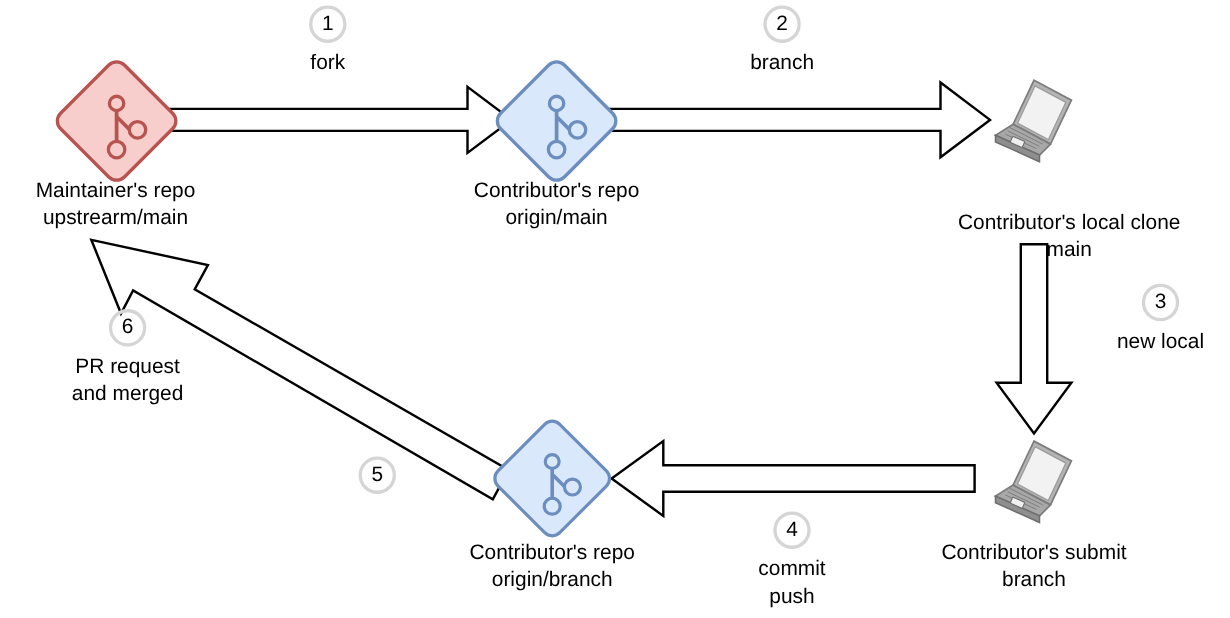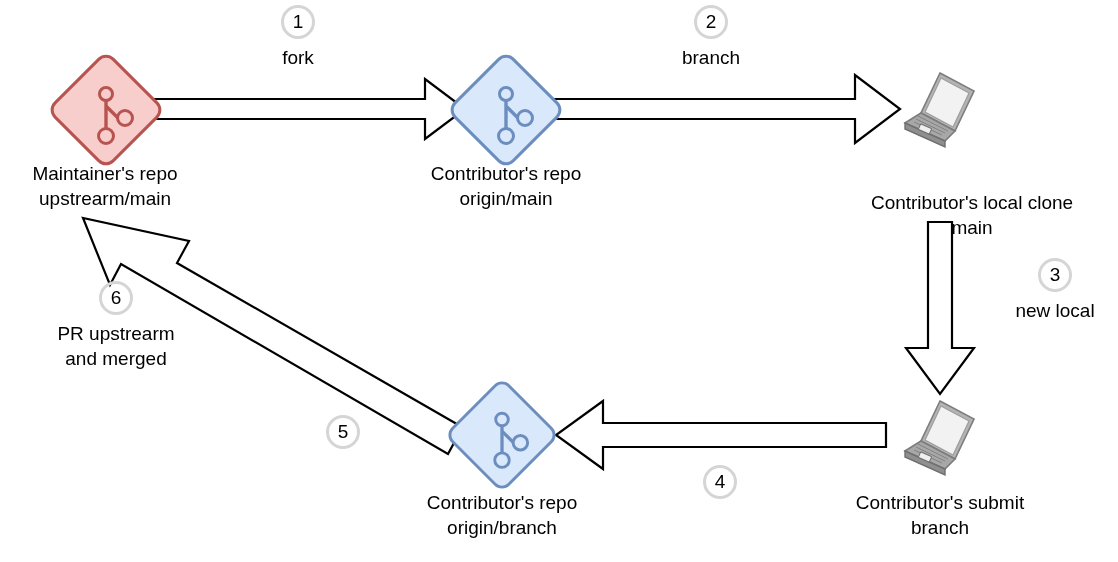--- a/index.html
+++ b/index.html
@@ -186,25 +186,27 @@
     <div class="step-text">branch</div>
   </div>
 
   <div class="step" style="left:995px; top:258px; width:120px;">
     <div class="step-circle">3</div>
     <div class="step-text">new local</div>
   </div>
 
   <div class="step" style="left:660px; top:465px; width:120px;">
     <div class="step-circle">4</div>
+    <div class="step-text">commit
+push</div>
   </div>
 
   <div class="step" style="left:283px; top:415px; width:120px;">
     <div class="step-circle">5</div>
   </div>
 
   <div class="step" style="left:56px; top:281px; width:120px;">
     <div class="step-circle">6</div>
-    <div class="step-text">PR upstrearm
+    <div class="step-text">PR request
 and merged</div>
   </div>
 
 </div>
 
 </body></html>

